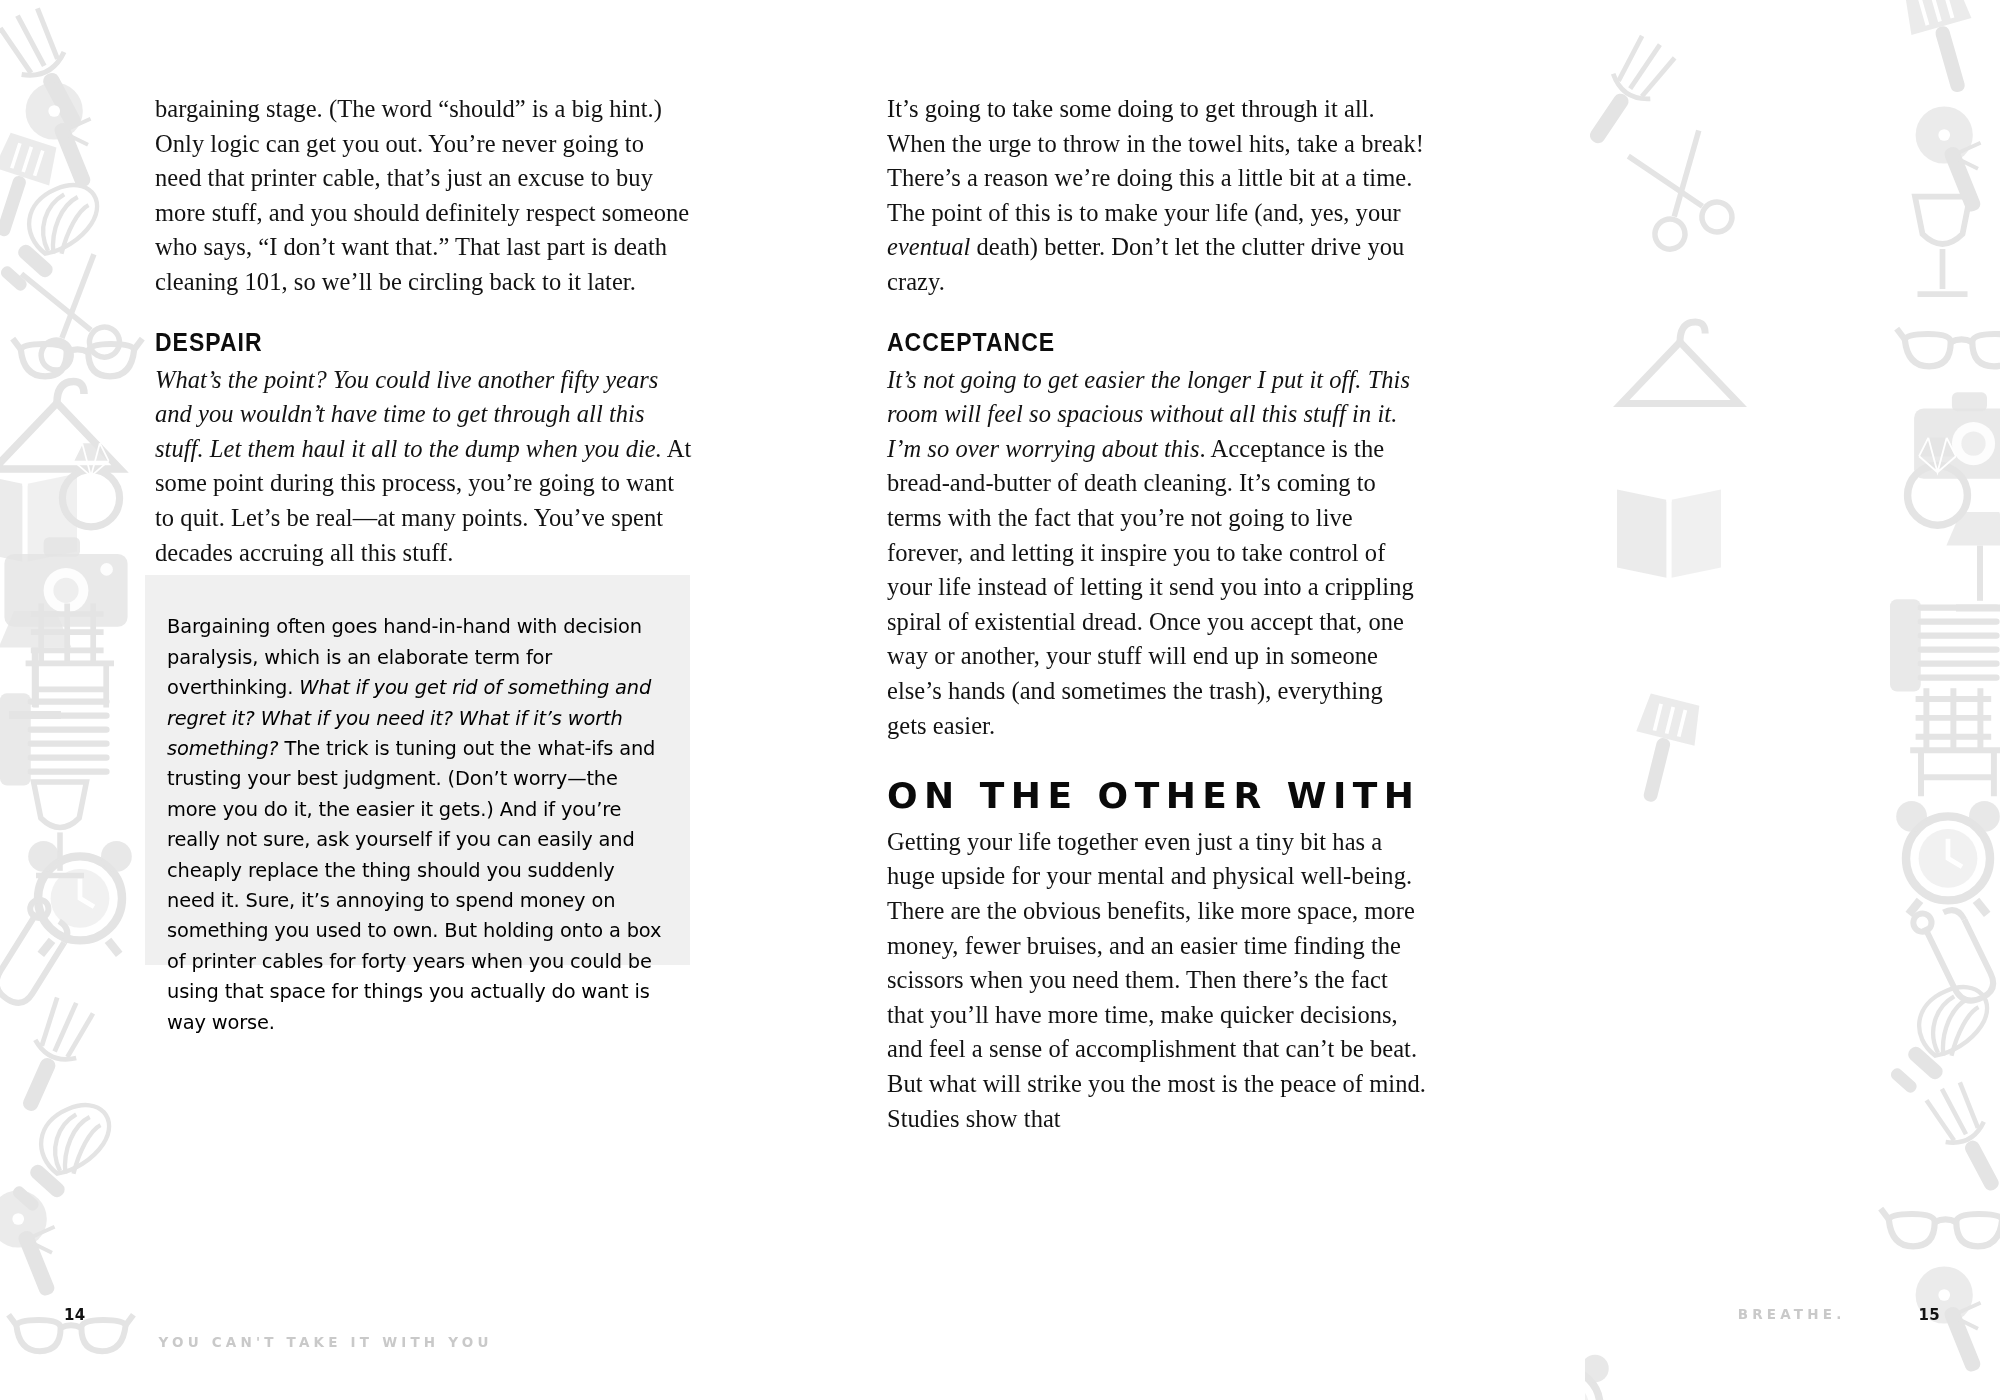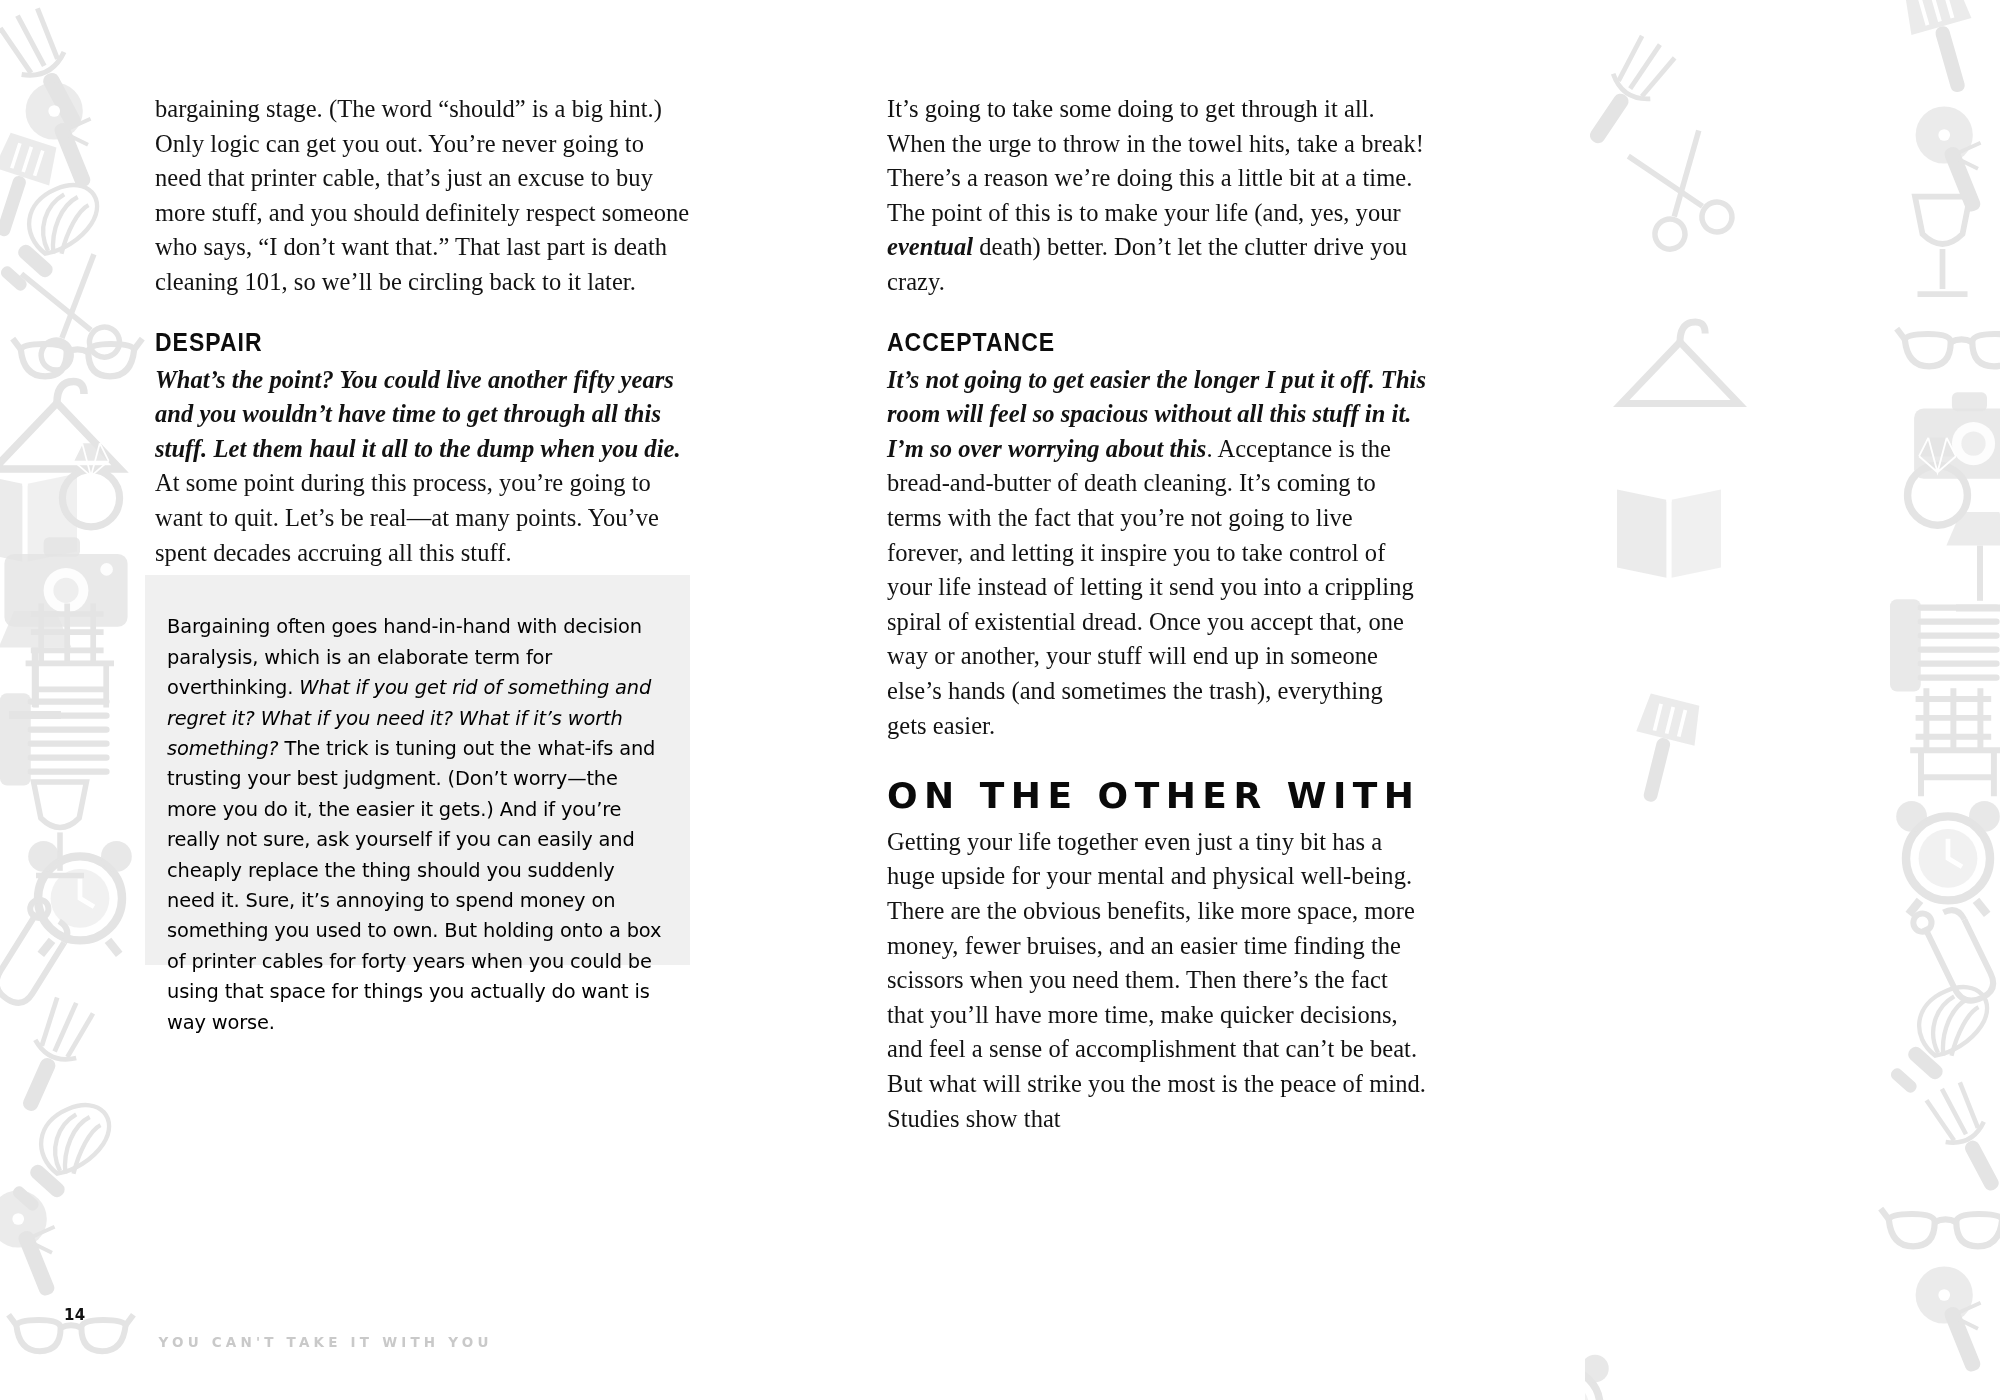--- a/index.html
+++ b/index.html
@@ -65,21 +65,21 @@
   
   .body-par {
     font-family: "Liberation Serif", serif;
     font-size: 24.5px;
     line-height: 34.6px;
     color: #121212;
     margin: 0 0 0 0;
     text-align: left;
     letter-spacing: 0.05px;
   }
-  .body-par em { font-style: italic; font-weight: bold; }
+  .body-par em { font-style: italic; }
 
   
   .sec-head {
     font-family: "Liberation Sans Narrow", "Liberation Sans", sans-serif;
     font-weight: bold;
     font-size: 25px;
     letter-spacing: 1.1px;
     color: #0d0d0d;
     margin: 28px 0 6px 0;
     transform: scaleX(0.92);
@@ -401,15 +401,19 @@
       <h2 class="display-head">ON THE OTHER WITH</h2>
 
       <p class="body-par">Getting your life together even just a tiny bit has a huge upside for your mental and physical well-being. There are the obvious benefits, like more space, more money, fewer bruises, and an easier time finding the scissors when you need them. Then there’s the fact that you’ll have more time, make quicker decisions, and feel a sense of accomplishment that can’t be beat. But what will strike you the most is the peace of mind. Studies show that</p>
     </div>
 
     <div class="footer" id="footer-left">
       <span class="folio">14</span>
       <span class="running-head">YOU CAN'T TAKE IT WITH YOU</span>
     </div>
 
+    <div class="footer" id="footer-right">
+      <span class="running-head">BREATHE.</span>
+      <span class="folio">15</span>
+    </div>
 
   </div>
 </div>
 
 </body></html>

